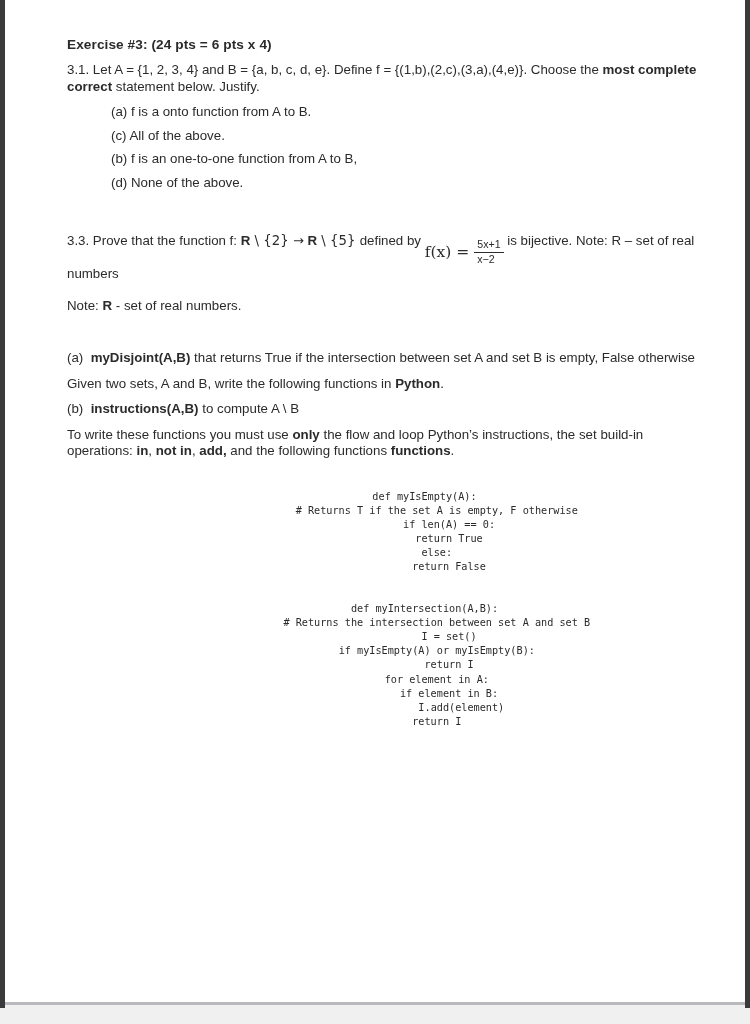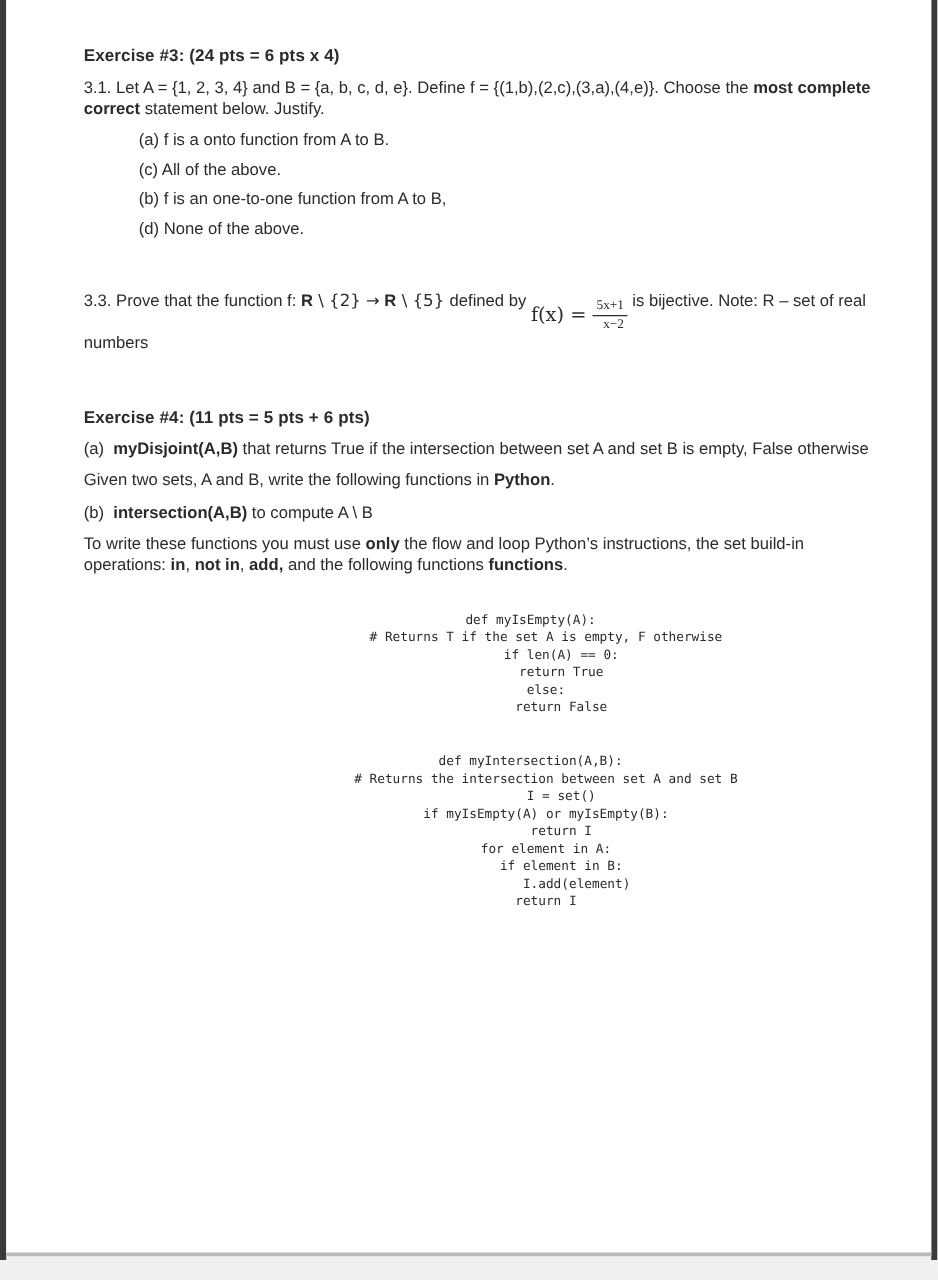--- a/index.html
+++ b/index.html
@@ -95,22 +95,22 @@
     font-size: 15.5px;
     position: relative;
     top: -1px;
     margin-top: 24px;
   }
   .math-inline .fx { margin-right: 4px; }
   .math-inline .eq { margin: 0 5px 0 1px; }
   .frac {
     display: inline-flex;
     flex-direction: column;
-    text-align: right;
-    font-family: Liberation Serif, serif;
+    text-align: left;
+    font-family: Liberation Sans, sans-serif;
     font-size: 10.6px;
     line-height: 11.5px;
     vertical-align: middle;
   }
   .frac .num { padding: 0 3px 1px 3px; }
   .frac .den { padding: 1px 3px 0 3px; border-top: 1.1px solid #2b2b2b; }
 
   sup.sq { font-size: 9px; vertical-align: super; line-height: 0; }
 
   .circ { font-family: "DejaVu Sans", sans-serif; font-size: 11px; }
@@ -161,30 +161,30 @@
             <span class="frac">
               <span class="num">5x+1</span>
               <span class="den">x−2</span>
             </span>
           </span><span> is bijective. Note: R – set of real numbers</span></p>
 
       <div class="gap-sm"></div>
 
 
 
+      <p class="para"><span>Note: </span><b>R</b><span> - set of real numbers.</span></p>
 
       <div class="gap-xl"></div>
 
-      <h2 class="ex-title">Exercise #4: (11 pts = 5 pts + 6 pts)</h2>
 
       <p class="para"><span>(a)</span>&nbsp;&nbsp;<b>myDisjoint(A,B)</b><span> that returns True if the intersection between set A and set B is empty, False otherwise</span></p>
 
       <p class="para"><span>Given two sets, A and B, write the following functions in </span><b>Python</b><span>.</span></p>
 
-      <p class="para"><span>(b)</span>&nbsp;&nbsp;<b>intersection(A,B)</b><span> to compute A \ B</span></p>
+      <p class="para"><span>(b)</span>&nbsp;&nbsp;<b>instructions(A,B)</b><span> to compute A \ B</span></p>
 
       <p class="para"><span>To write these functions you must use </span><b>only</b><span> the flow and loop Python’s instructions, the set build-in operations: </span><b>in</b><span>, </span><b>not in</b><span>, </span><b>add,</b><span> and the following functions </span><b>functions</b><span>.</span></p>
 
       <div class="gap-lg"></div>
 
       <pre class="code">def myIsEmpty(A):
     # Returns T if the set A is empty, F otherwise
         if len(A) == 0:
         return True
     else:

